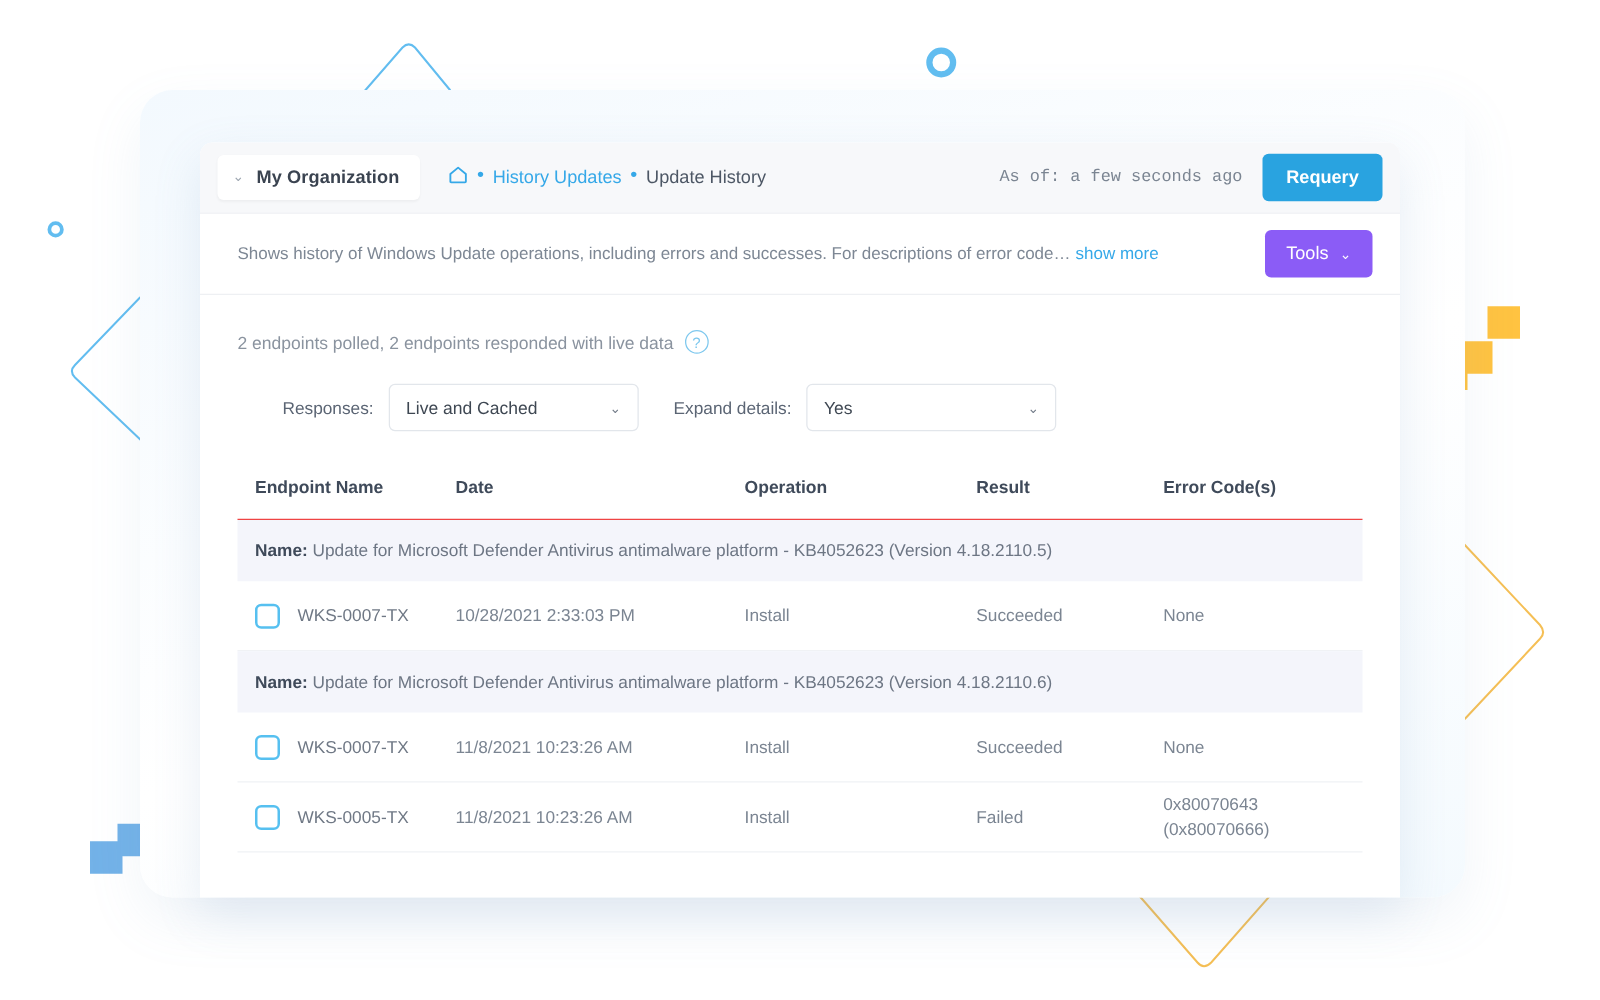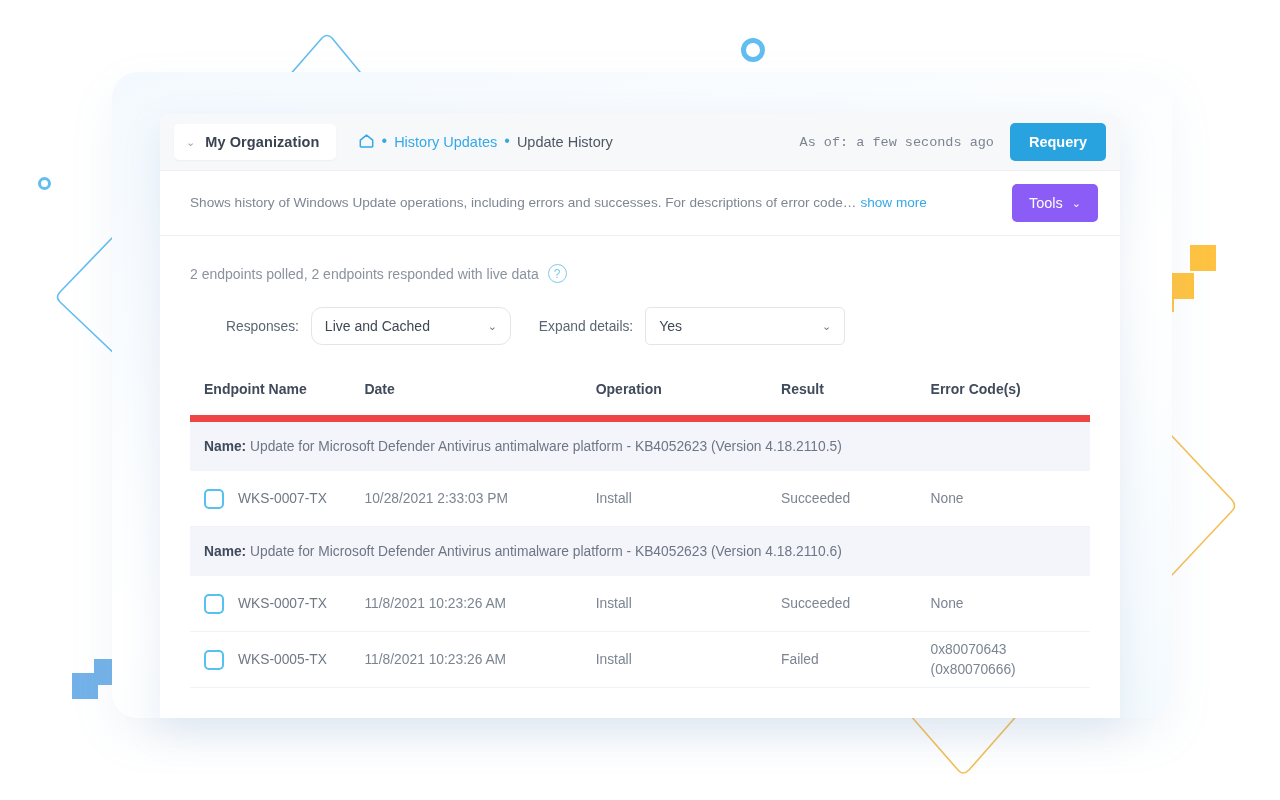--- a/index.html
+++ b/index.html
@@ -214,32 +214,32 @@
     border-radius: 5px;
     background: #fff;
     display: flex; align-items: center;
     justify-content: space-between;
     padding: 0 13px;
     font-size: 14px;
     color: #3e4752;
     cursor: pointer;
   }
   .select .chev { color: #6f7885; font-size: 11px; margin-left: 18px; }
-  .select.responses { width: 200px; border-radius: 11px; }
+  .select.responses { width: 200px; }
   .select.expand { width: 200px; }
 
   
   .tbl { margin-top: 36px; width: 100%; }
   .tbl-head {
     display: flex;
     font-size: 14px;
     font-weight: 700;
     color: #3f4a5a;
     padding-bottom: 18px;
-    border-bottom: 7px solid #ef4444;
+    border-bottom: 1px solid #ef4444;
   }
   .c-name { width: 175px; padding-left: 14px; }
   .c-date { width: 232px; }
   .c-op   { width: 186px; }
   .c-res  { width: 150px; }
   .c-err  { width: 160px; }
 
   .group-row {
     background: #f4f5fb;
     padding: 17px 0 17px 14px;

